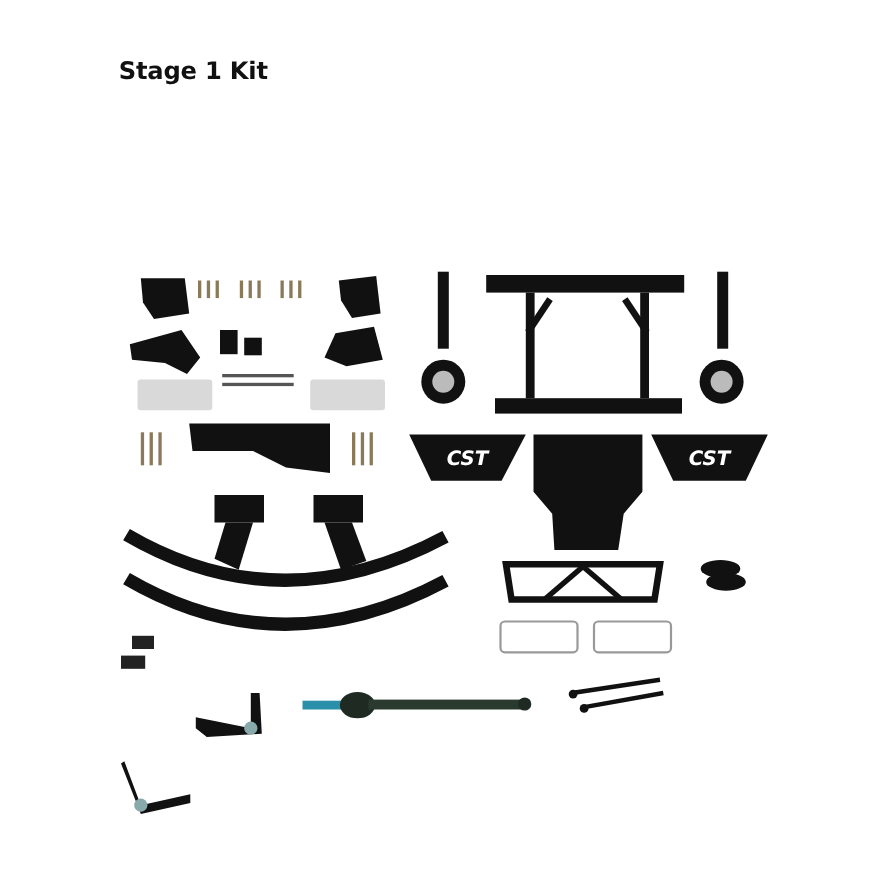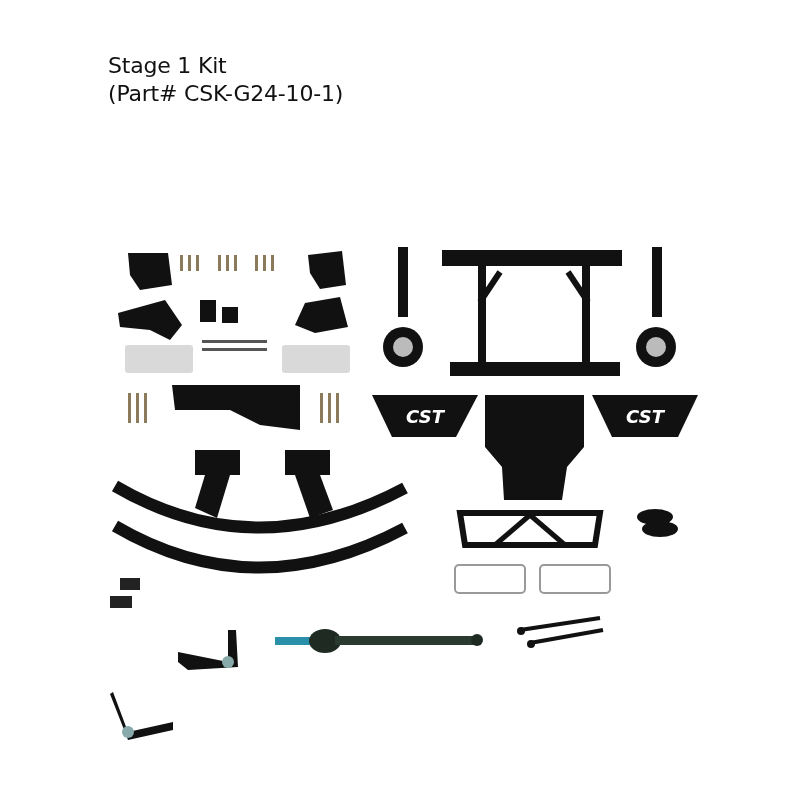--- a/index.html
+++ b/index.html
@@ -1,25 +1,24 @@
 <!DOCTYPE html>
 <html><head>
   <meta charset="utf-8">
   <style>
     html, body { margin: 0; padding: 0; background: #ffffff; }
     body { width: 800px; height: 800px; position: relative; overflow: hidden; font-family: "DejaVu Sans", sans-serif; }
-    .title { position: absolute; left: 108px; top: 52px; color: #111; font-weight: normal; font-size: 22px; line-height: 28px; letter-spacing: -0.2px; }
+    .title { position: absolute; left: 108px; top: 52px; color: #111; font-weight: bold; font-size: 22px; line-height: 28px; letter-spacing: -0.2px; }
     svg { position: absolute; overflow: visible; }
   </style>
 </head>
 <body>
 
 <div class="title">
   <div>Stage 1 Kit</div>
-  <div>(Part# CSK-G24-10-1)</div>
 </div>
 
 <svg style="left:110px;top:245px" width="250" height="195" viewBox="0 0 250 195">
   <polygon points="18,8 58,8 62,40 30,45 20,30" fill="#111"></polygon>
   <polygon points="198,10 232,6 236,40 210,44 200,28" fill="#111"></polygon>
   <polygon points="8,68 55,55 72,80 60,95 40,85 10,82" fill="#111"></polygon>
   <polygon points="195,58 230,52 238,82 205,88 185,80" fill="#111"></polygon>
   <rect x="90" y="55" width="16" height="22" fill="#111"></rect>
   <rect x="112" y="62" width="16" height="16" fill="#111"></rect>
   <rect x="15" y="100" width="68" height="28" rx="3" fill="#d9d9d9"></rect>

